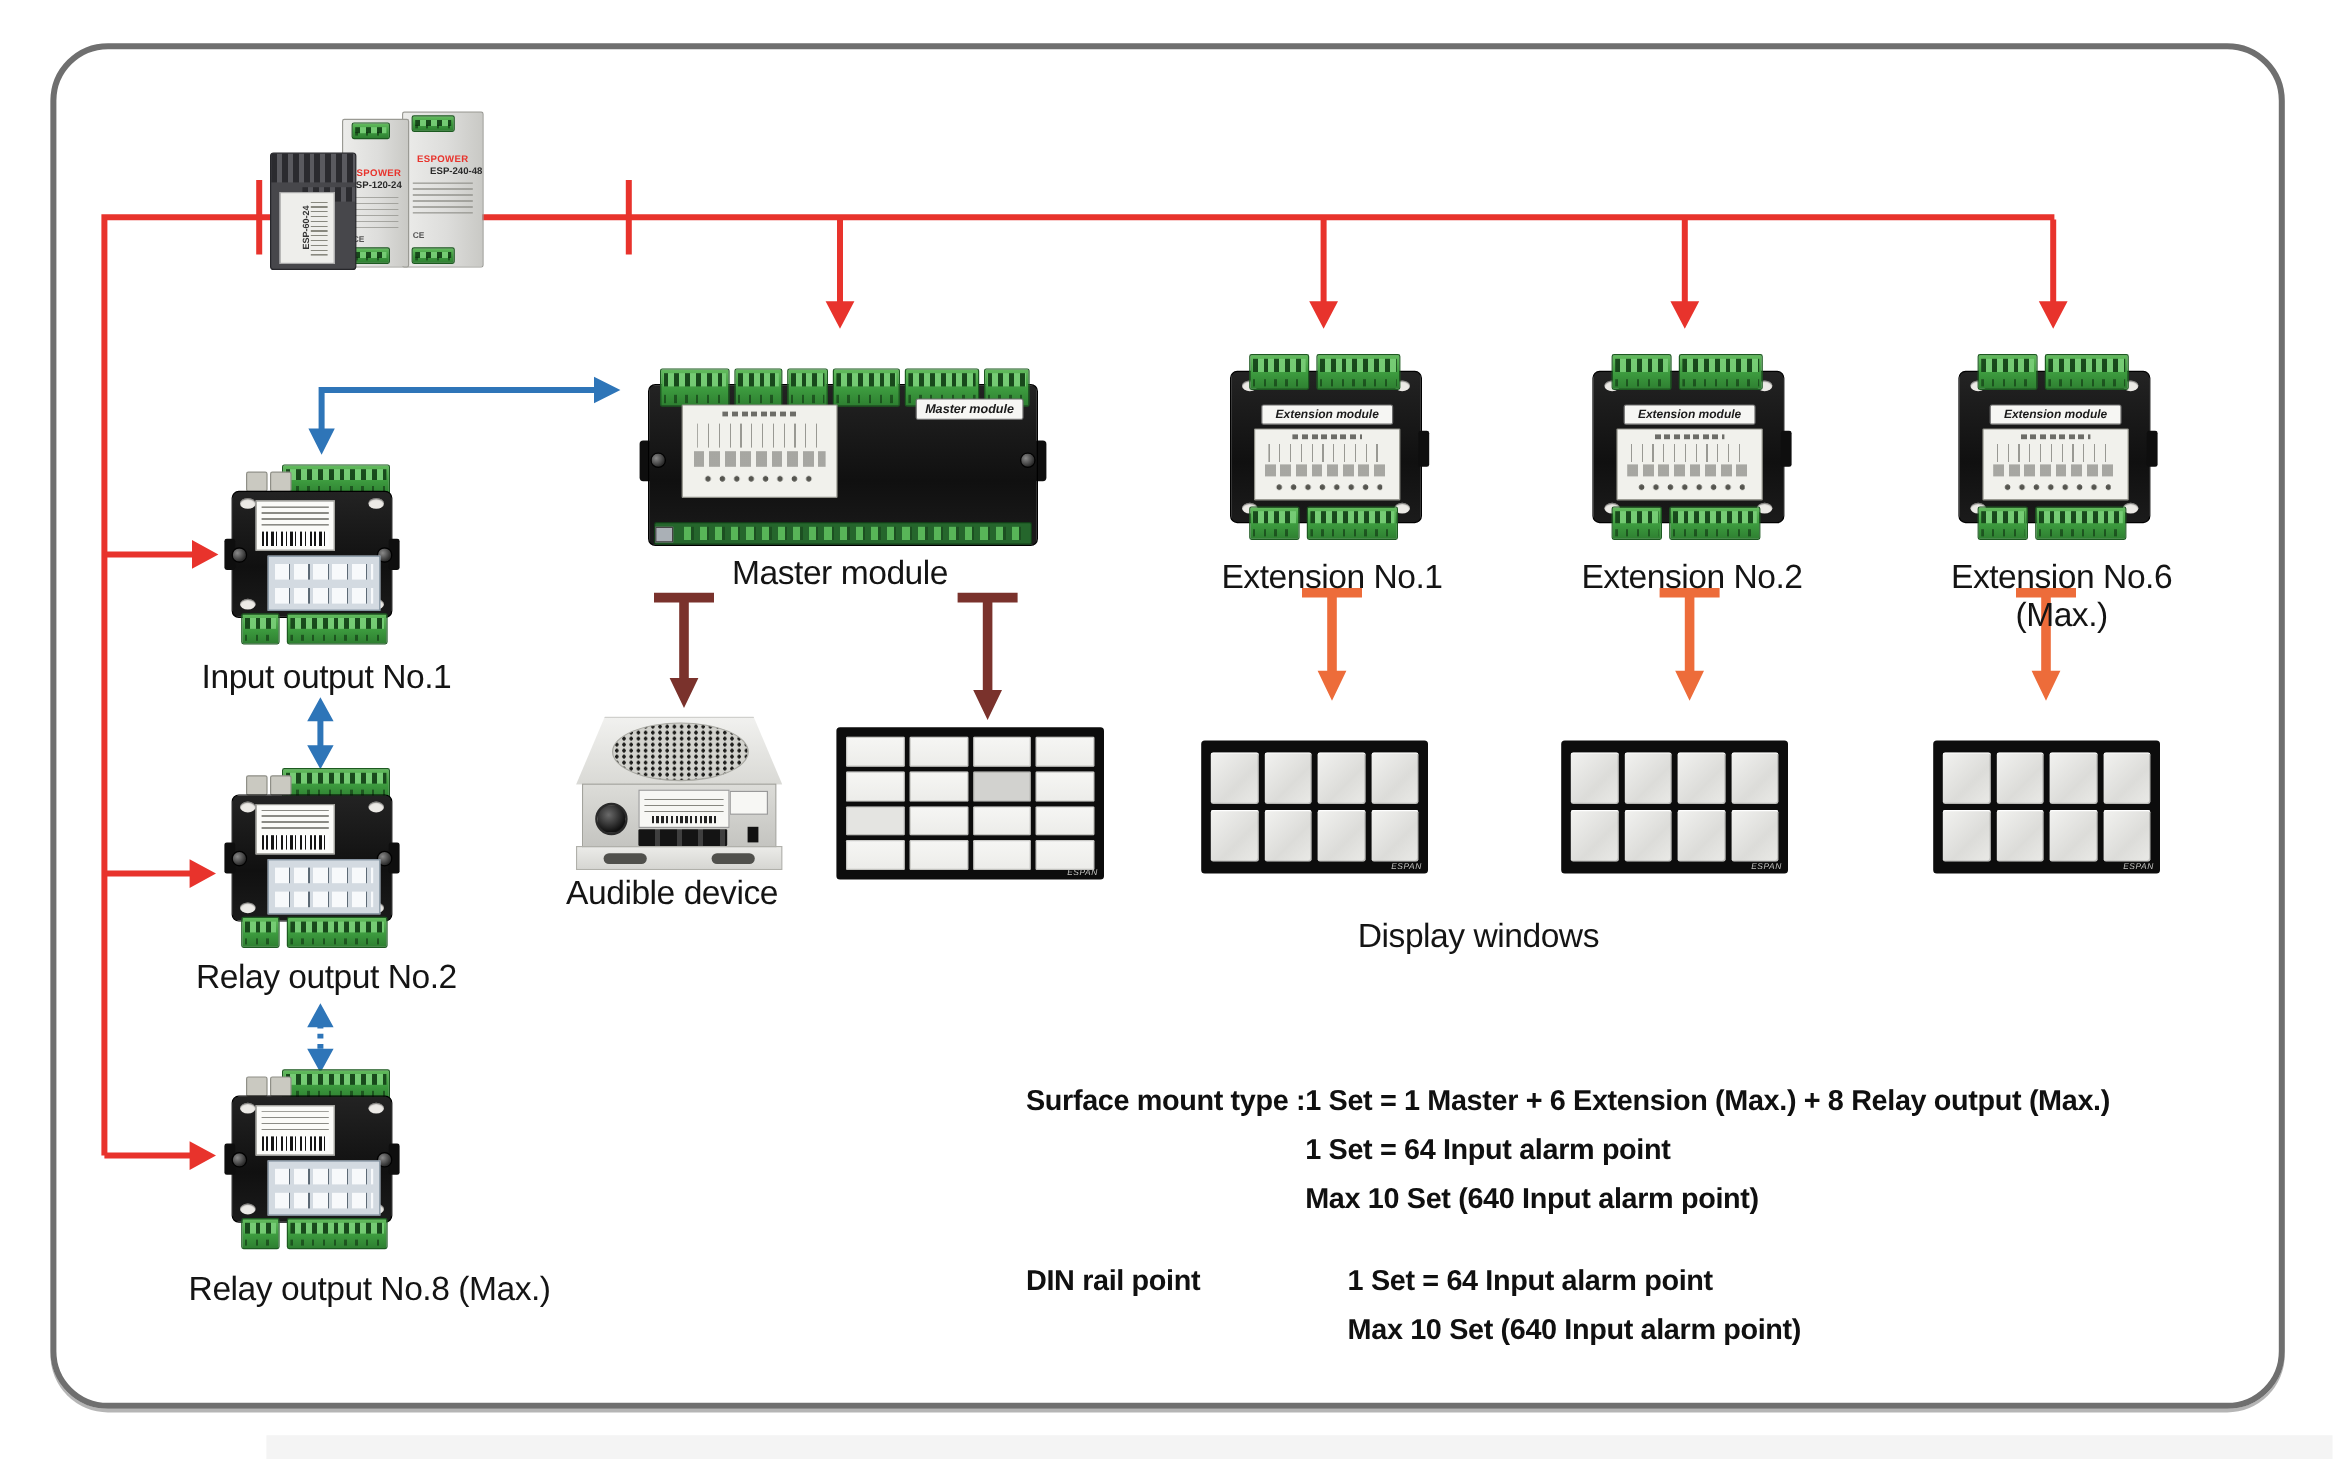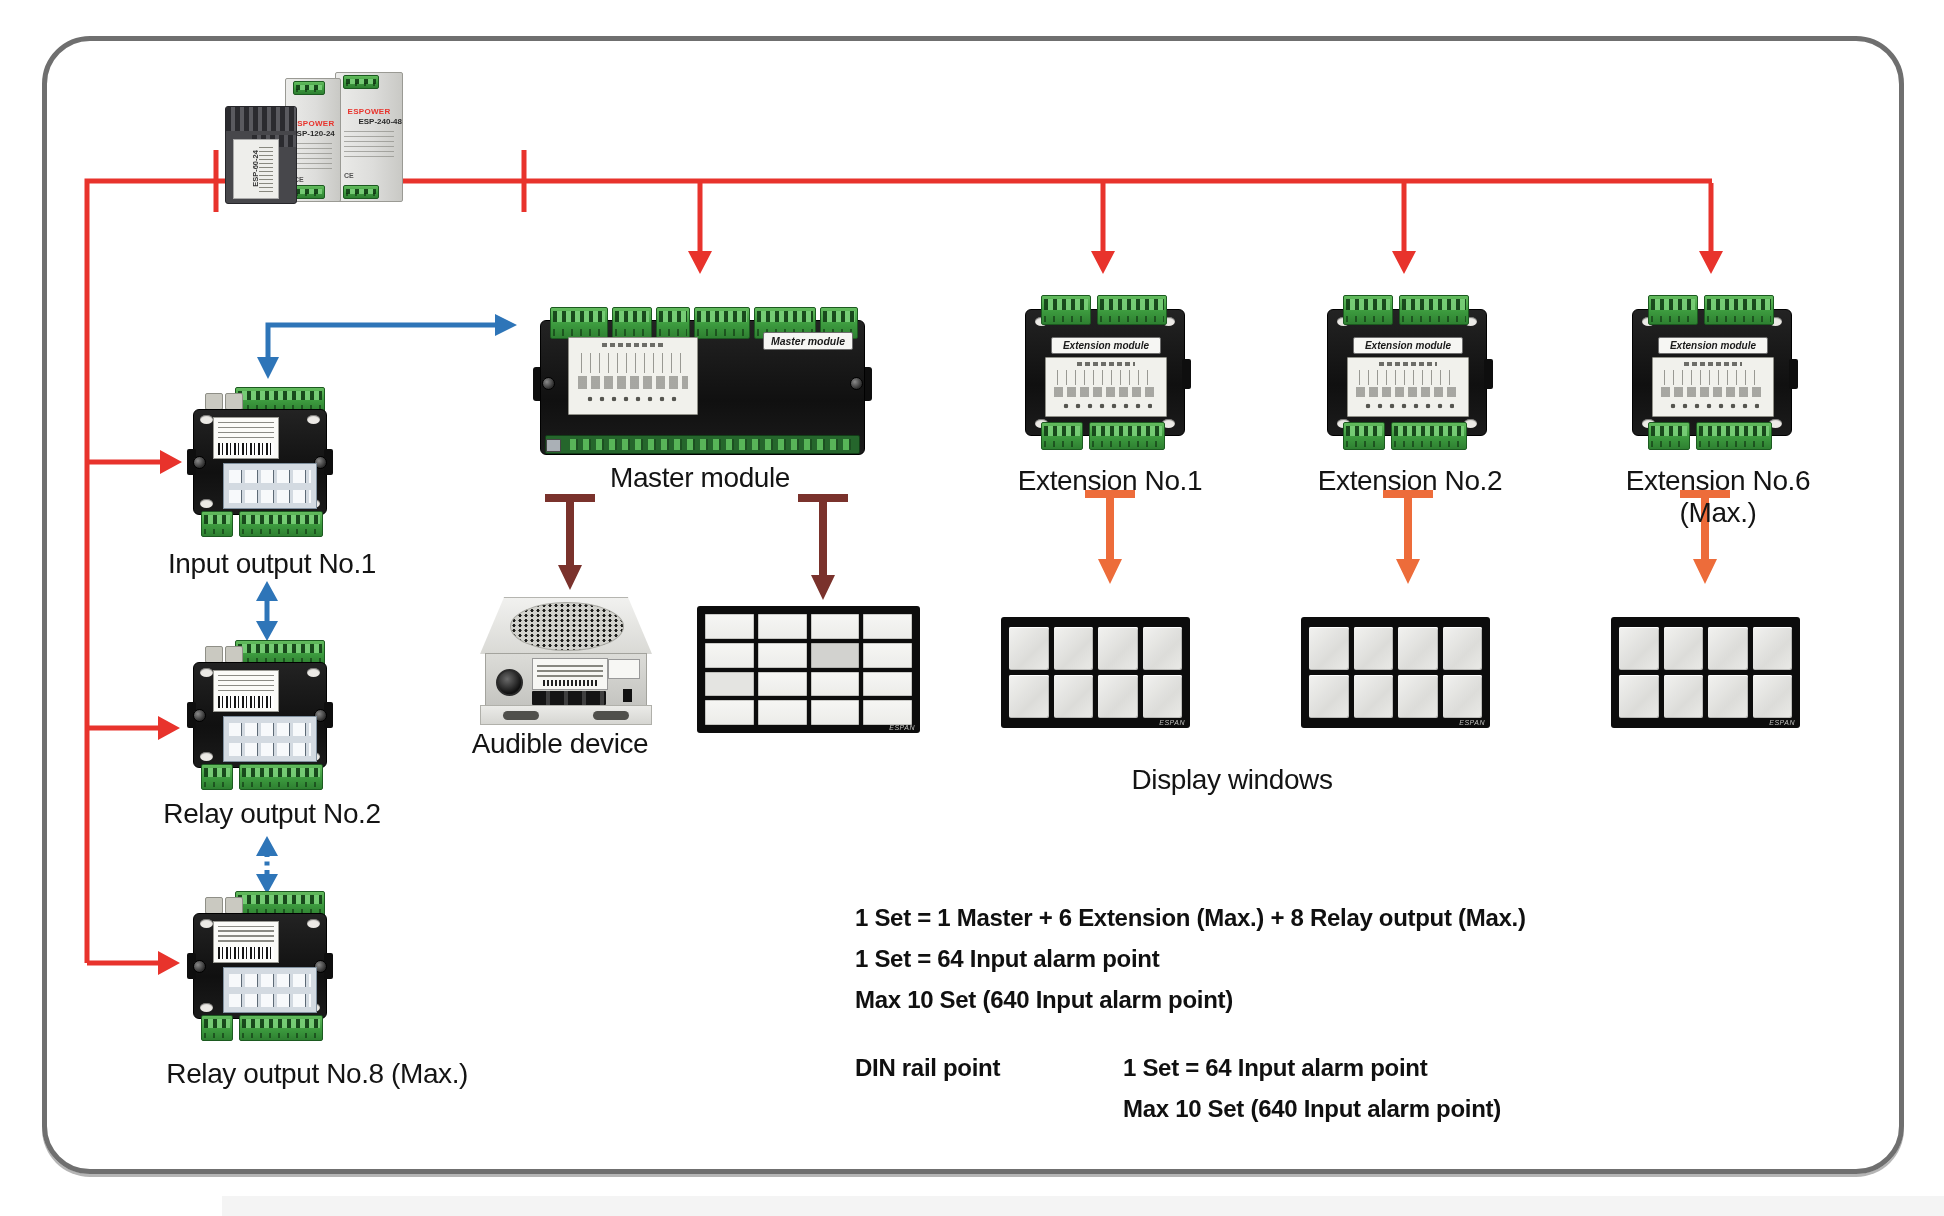--- a/index.html
+++ b/index.html
@@ -112,21 +112,21 @@
        grid-template-columns:repeat(4,1fr);grid-template-rows:repeat(4,1fr);box-sizing:border-box;}
   .mdw .cell{background:linear-gradient(180deg,#f6f6f4,#ecece9);border-radius:1px;box-shadow:inset 0 0 0 1px rgba(120,120,115,.35);}
   .mdw .cell:nth-child(8){background:#d2d2cf;}
   .mdw .cell:nth-child(10){background:#e4e4e1;}
   .edw{width:189px;height:111px;padding:10px 8px;gap:5px;
        grid-template-columns:repeat(4,1fr);grid-template-rows:repeat(2,1fr);box-sizing:border-box;}
   .edw .cell{background:linear-gradient(135deg,#f2f2f0 0%,#dcdcd9 60%,#eaeae7 100%);
        border-radius:2px;box-shadow:inset 0 1px 0 #fff,inset -1px -1px 0 rgba(0,0,0,.18);}
 
   
-  .psu-group{position:absolute;left:225px;top:72px;width:141px;height:132px;z-index:3;}
+  .psu-group{position:absolute;left:225px;top:93px;width:141px;height:132px;z-index:3;}
   .psu-white{position:absolute;background:linear-gradient(90deg,#ececea 0%,#dddddb 55%,#c9c9c5 100%);
        border:1px solid #9a9a94;border-radius:2px;overflow:hidden;}
   .psu-white .pterm{position:absolute;left:7px;width:34px;height:12px;}
   .psu-white .pbrand{position:absolute;left:0;right:0;text-align:center;font-weight:700;color:#e8332c;font-size:8px;letter-spacing:.3px;}
   .psu-white .pmodel{position:absolute;left:0;right:0;text-align:center;font-weight:700;color:#2a2a2a;font-size:8px;}
   .psu-white .plines{position:absolute;left:8px;right:8px;height:26px;
        background:repeating-linear-gradient(0deg,#8e8e88 0 1px,transparent 1px 5px);opacity:.7;}
   .psu-white .pce{position:absolute;left:8px;font-size:7px;font-weight:700;color:#555;}
   .psu-dark{position:absolute;left:0;top:34px;width:70px;height:96px;background:#47474b;border:1px solid #26262a;
        border-radius:3px;overflow:hidden;z-index:2;}
@@ -421,26 +421,27 @@
       <div class="cell"></div>
       <div class="cell"></div>
     </div>
 
   <div class="lbl" style="left:560px;top:462px;width:280px;">Master module</div>
   <div class="lbl" style="left:1010px;top:465px;width:200px;">Extension No.1</div>
   <div class="lbl" style="left:1310px;top:465px;width:200px;">Extension No.2</div>
   <div class="lbl" style="left:1598px;top:465px;width:240px;">Extension No.6 (Max.)</div>
   <div class="lbl" style="left:160px;top:548px;width:224px;">Input output No.1</div>
   <div class="lbl" style="left:160px;top:798px;width:224px;">Relay output No.2</div>
-  <div class="lbl" style="left:148px;top:1058px;width:320px;text-align:right;">Relay output No.8 (Max.)</div>
+  <div class="lbl" style="left:148px;top:1058px;width:320px;">Relay output No.8 (Max.)</div>
   <div class="lbl" style="left:450px;top:728px;width:220px;">Audible device</div>
   <div class="lbl" style="left:1097px;top:764px;width:270px;">Display windows</div>
 
   <div class="spec">
     <div class="spec-group">
+      <div class="spec-label">Surface mount type :</div>
       <div class="spec-lines">
         <div class="spec-line">1 Set = 1 Master + 6 Extension (Max.) + 8 Relay output (Max.)</div>
         <div class="spec-line">1 Set = 64 Input alarm point</div>
         <div class="spec-line">Max 10 Set (640 Input alarm point)</div>
       </div>
     </div>
     <div class="spec-group g2">
       <div class="spec-label">DIN rail point</div>
       <div class="spec-lines">
         <div class="spec-line">1 Set = 64 Input alarm point</div>

